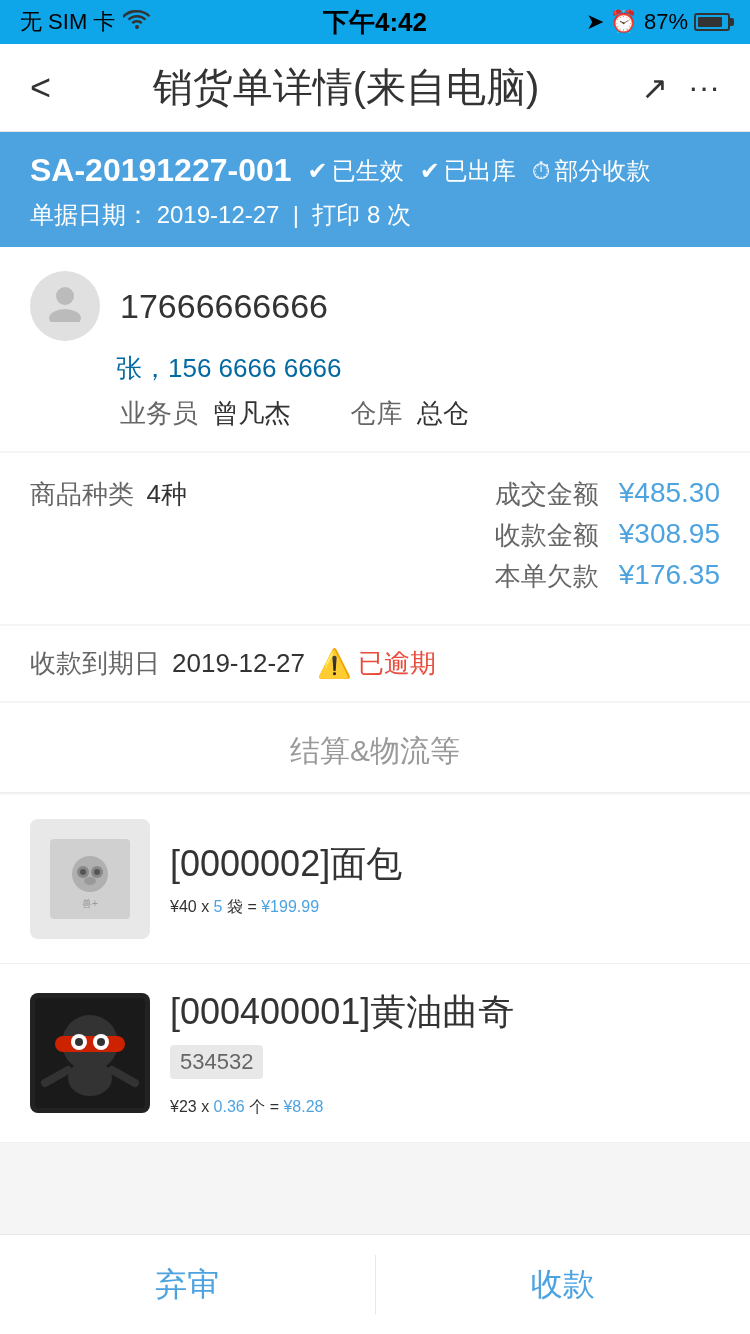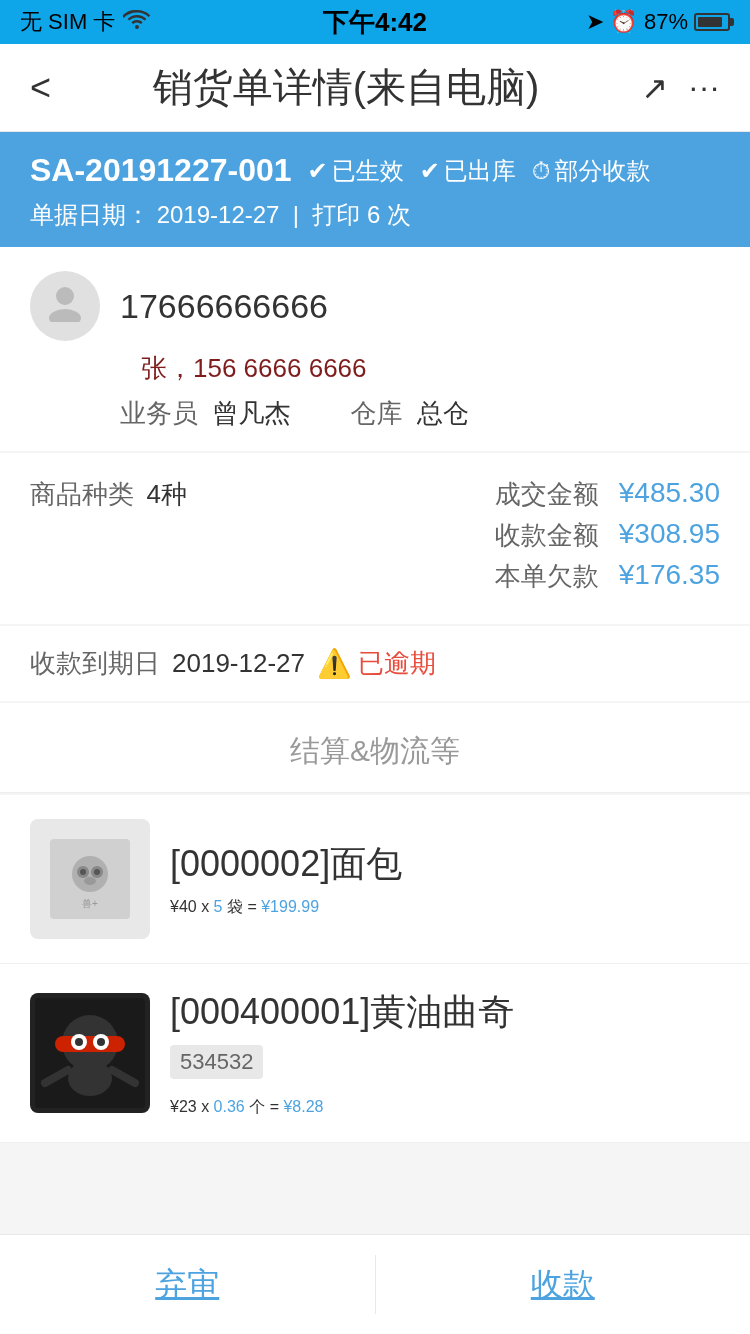--- a/index.html
+++ b/index.html
@@ -72,21 +72,21 @@
       margin-bottom: 2px;
     }
     .customer-row { display: flex; align-items: center; gap: 20px; margin-bottom: 10px; }
     .avatar {
       width: 70px; height: 70px; border-radius: 50%;
       background: #e0e0e0; display: flex; align-items: center; justify-content: center;
       flex-shrink: 0;
     }
     .avatar-icon { font-size: 42px; color: #999; }
     .customer-name { font-size: 34px; color: #333; font-weight: 500; }
-    .customer-sub { font-size: 26px; color: #7f1d1d; margin-left: 111px; margin-bottom: 10px; }
+    .customer-sub { font-size: 26px; color: #0369a1; margin-left: 86px; margin-bottom: 10px; }
     .customer-meta { display: flex; gap: 60px; margin-left: 90px; }
     .meta-item { font-size: 26px; color: #666; }
     .meta-value { color: #333; }
 
     
     .summary-section {
       background: #fff;
       padding: 24px 30px;
       margin-bottom: 2px;
     }
@@ -158,21 +158,21 @@
     .product-total { color: #4da3e0; font-weight: 500; }
 
     
     .bottom-bar {
       position: fixed; bottom: 0; left: 0; width: 750px;
       height: 100px; background: #fff;
       display: flex; border-top: 1px solid #e8e8e8;
     }
     .bottom-btn {
       flex: 1; display: flex; align-items: center; justify-content: center;
-      font-size: 32px; cursor: pointer; border: none; background: #fff; text-decoration: underline;
+      font-size: 32px; cursor: pointer; border: none; background: #fff;
     }
     .bottom-btn.primary { color: #4da3e0; }
     .bottom-btn.secondary { color: #4da3e0; }
     .bottom-divider { width: 1px; background: #e8e8e8; margin: 20px 0; }
 
     
     .owl-placeholder {
       width: 120px; height: 120px; border-radius: 8px;
       background: #222; overflow: hidden; display: flex; align-items: center; justify-content: center;
     }
@@ -222,21 +222,21 @@
     </span>
     <span class="banner-badge">
       <span>⏱</span>
       <span>部分收款</span>
     </span>
   </div>
   <div class="banner-date">
     <span>单据日期：</span>
     <span>2019-12-27</span>
     &nbsp;|&nbsp;
-    <span>打印</span>&nbsp;<span>6 次</span>
+    <span>打印</span>&nbsp;<span>8 次</span>
   </div>
 </div>
 
 <div class="customer-section">
   <div class="customer-row">
     <div class="avatar">
       <span class="avatar-icon">
         <svg width="42" height="42" viewBox="0 0 42 42" fill="none">
           <circle cx="21" cy="16" r="9" fill="#bbb"></circle>
           <ellipse cx="21" cy="38" rx="16" ry="9" fill="#bbb"></ellipse>

